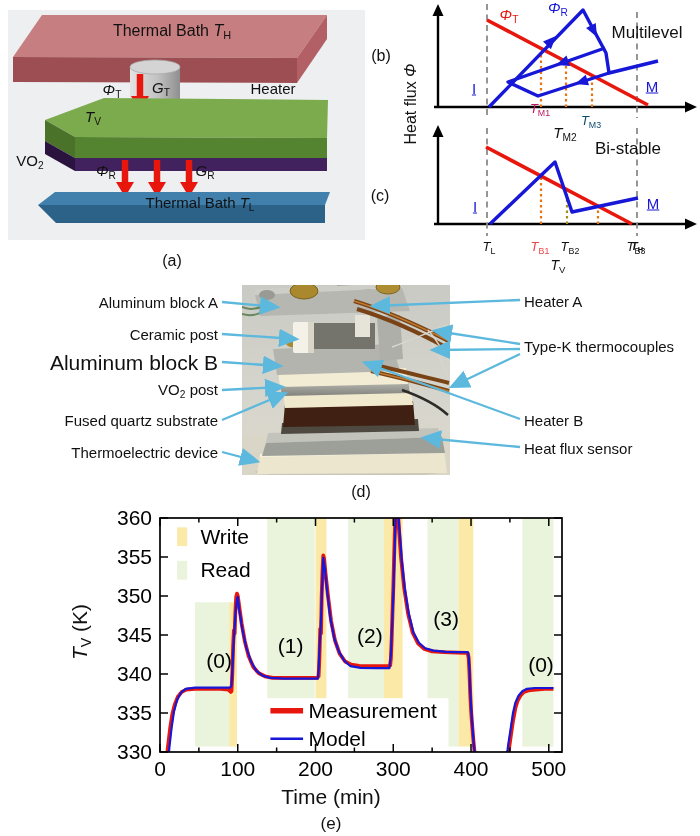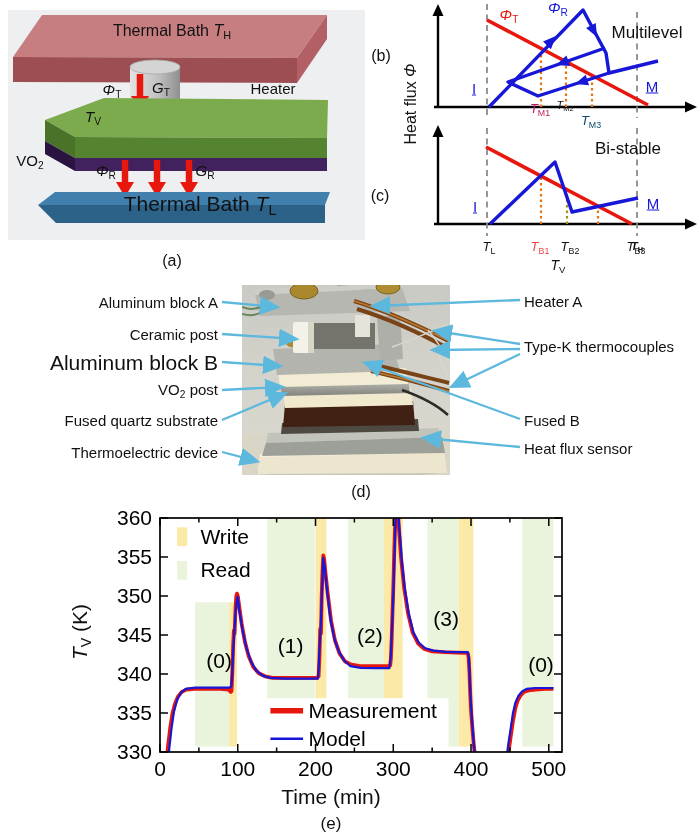--- a/index.html
+++ b/index.html
@@ -312,49 +312,49 @@
   </div>
 
 <div class="lbl" style="left: 172px; top: 31px; font-size: 16px; color: rgb(17, 17, 17); transform: translate(-50%, -50%) rotate(0deg);"><span>Thermal Bath </span><span class="it">T</span><span class="sub">H</span></div>
     <div class="lbl" style="left: 273px; top: 88px; font-size: 15px; color: rgb(17, 17, 17); transform: translate(-50%, -50%) rotate(0deg);"><span>Heater</span></div>
     <div class="lbl" style="left: 112px; top: 90px; font-size: 15px; color: rgb(17, 17, 17); transform: translate(-50%, -50%) rotate(0deg);"><span class="it">Φ</span><span class="sub">T</span></div>
     <div class="lbl" style="left: 161px; top: 88px; font-size: 15px; color: rgb(17, 17, 17); transform: translate(-50%, -50%) rotate(0deg);"><span class="it">G</span><span class="sub">T</span></div>
     <div class="lbl" style="left: 93px; top: 117px; font-size: 15px; color: rgb(17, 17, 17); transform: translate(-50%, -50%) rotate(0deg);"><span class="it">T</span><span class="sub">V</span></div>
     <div class="lbl" style="left: 30px; top: 161px; font-size: 15px; color: rgb(17, 17, 17); transform: translate(-50%, -50%) rotate(0deg);"><span>VO</span><span class="sub">2</span></div>
     <div class="lbl" style="left: 106px; top: 171px; font-size: 15px; color: rgb(17, 17, 17); transform: translate(-50%, -50%) rotate(0deg);"><span class="it">Φ</span><span class="sub">R</span></div>
     <div class="lbl" style="left: 205px; top: 171px; font-size: 15px; color: rgb(17, 17, 17); transform: translate(-50%, -50%) rotate(0deg);"><span class="it">G</span><span class="sub">R</span></div>
-    <div class="lbl" style="left: 200px; top: 203px; font-size: 21px; color: rgb(17, 17, 17); transform: translate(-50%, -50%) rotate(0deg);"><span>Thermal Bath </span><span class="it">T</span><span class="sub">L</span></div>
+    <div class="lbl" style="left: 200px; top: 203px; font-size: 15px; color: rgb(17, 17, 17); transform: translate(-50%, -50%) rotate(0deg);"><span>Thermal Bath </span><span class="it">T</span><span class="sub">L</span></div>
     <div class="lbl" style="left: 172px; top: 261px; font-size: 16px; color: rgb(17, 17, 17); transform: translate(-50%, -50%) rotate(0deg);"><span>(a)</span></div>
     <div class="lbl" style="left: 381px; top: 56px; font-size: 16px; color: rgb(17, 17, 17); transform: translate(-50%, -50%) rotate(0deg);"><span>(b)</span></div>
     <div class="lbl" style="left: 380px; top: 196px; font-size: 16px; color: rgb(17, 17, 17); transform: translate(-50%, -50%) rotate(0deg);"><span>(c)</span></div>
     <div class="lbl" style="left: 411px; top: 104px; font-size: 16px; color: rgb(17, 17, 17); transform: translate(-50%, -50%) rotate(-90deg);"><span>Heat flux </span><span class="it">Φ</span></div>
     <div class="lbl" style="left: 509px; top: 15px; font-size: 15px; color: rgb(232, 23, 14); transform: translate(-50%, -50%) rotate(0deg);"><span class="it">Φ</span><span class="sub">T</span></div>
     <div class="lbl" style="left: 558px; top: 8px; font-size: 15px; color: rgb(23, 23, 216); transform: translate(-50%, -50%) rotate(0deg);"><span class="it">Φ</span><span class="sub">R</span></div>
     <div class="lbl" style="left: 647px; top: 32px; font-size: 17px; color: rgb(17, 17, 17); transform: translate(-50%, -50%) rotate(0deg);"><span>Multilevel</span></div>
     <div class="lbl" style="left: 474px; top: 88px; font-size: 15px; color: rgb(23, 23, 216); transform: translate(-50%, -50%) rotate(0deg); text-decoration: underline;"><span>I</span></div>
     <div class="lbl" style="left: 652px; top: 86px; font-size: 15px; color: rgb(23, 23, 216); transform: translate(-50%, -50%) rotate(0deg); text-decoration: underline;"><span>M</span></div>
     <div class="lbl" style="left: 540px; top: 108px; font-size: 13px; color: #be185d; transform: translate(-50%, -50%) rotate(0deg);"><span class="it">T</span><span class="sub">M1</span></div>
-    <div class="lbl" style="left: 565px; top: 105px; font-size: 11px; color: rgb(17, 17, 17); transform: translate(-50%, -50%) rotate(0deg);"><span class="it">T</span><span class="sub">M2</span></div>
+    <div class="lbl" style="left: 565px; top: 133px; font-size: 15px; color: rgb(17, 17, 17); transform: translate(-50%, -50%) rotate(0deg);"><span class="it">T</span><span class="sub">M2</span></div>
     <div class="lbl" style="left: 591px; top: 120px; font-size: 13px; color: #0c4a6e; transform: translate(-50%, -50%) rotate(0deg);"><span class="it">T</span><span class="sub">M3</span></div>
     <div class="lbl" style="left: 628px; top: 148px; font-size: 17px; color: rgb(17, 17, 17); transform: translate(-50%, -50%) rotate(0deg);"><span>Bi-stable</span></div>
     <div class="lbl" style="left: 475px; top: 206px; font-size: 15px; color: rgb(23, 23, 216); transform: translate(-50%, -50%) rotate(0deg); text-decoration: underline;"><span>I</span></div>
     <div class="lbl" style="left: 653px; top: 203px; font-size: 15px; color: rgb(23, 23, 216); transform: translate(-50%, -50%) rotate(0deg); text-decoration: underline;"><span>M</span></div>
     <div class="lbl" style="left: 489px; top: 246px; font-size: 13px; color: rgb(17, 17, 17); transform: translate(-50%, -50%) rotate(0deg);"><span class="it">T</span><span class="sub">L</span></div>
     <div class="lbl" style="left: 540px; top: 246px; font-size: 13px; color: #ef4444; transform: translate(-50%, -50%) rotate(0deg);"><span class="it">T</span><span class="sub">B1</span></div>
     <div class="lbl" style="left: 570px; top: 246px; font-size: 13px; color: rgb(17, 17, 17); transform: translate(-50%, -50%) rotate(0deg);"><span class="it">T</span><span class="sub">B2</span></div>
     <div class="lbl" style="left: 600px; top: 246px; font-size: 13px; color: rgb(17, 17, 17); transform: translate(-50%, -50%) rotate(0deg); margin-left: 36px;"><span class="it">T</span><span class="sub">B3</span></div>
     <div class="lbl" style="left: 637px; top: 246px; font-size: 11px; color: rgb(17, 17, 17); transform: translate(-50%, -50%) rotate(0deg); font-weight: bold;"><span class="it">T</span><span class="sub">H</span></div>
     <div class="lbl" style="left: 558px; top: 265px; font-size: 14px; color: rgb(17, 17, 17); transform: translate(-50%, -50%) rotate(0deg);"><span class="it">T</span><span class="sub">V</span></div>
     <div class="lbl" style="left: 218px; top: 302px; font-size: 15px; color: rgb(17, 17, 17); transform: translate(-100%, -50%) rotate(0deg);"><span>Aluminum block A</span></div>
     <div class="lbl" style="left: 218px; top: 334px; font-size: 15px; color: rgb(17, 17, 17); transform: translate(-100%, -50%) rotate(0deg);"><span>Ceramic post</span></div>
     <div class="lbl" style="left: 218px; top: 362px; font-size: 21px; color: rgb(17, 17, 17); transform: translate(-100%, -50%) rotate(0deg);"><span>Aluminum block B</span></div>
     <div class="lbl" style="left: 218px; top: 390px; font-size: 15px; color: rgb(17, 17, 17); transform: translate(-100%, -50%) rotate(0deg);"><span>VO</span><span class="sub">2</span><span> post</span></div>
     <div class="lbl" style="left: 218px; top: 420px; font-size: 15px; color: rgb(17, 17, 17); transform: translate(-100%, -50%) rotate(0deg);"><span>Fused quartz substrate</span></div>
     <div class="lbl" style="left: 218px; top: 452px; font-size: 15px; color: rgb(17, 17, 17); transform: translate(-100%, -50%) rotate(0deg); text-align: center;"><span>Thermoelectric device</span></div>
     <div class="lbl" style="left: 524px; top: 301px; font-size: 15px; color: rgb(17, 17, 17); transform: translate(0%, -50%) rotate(0deg);"><span>Heater A</span></div>
     <div class="lbl" style="left: 524px; top: 346px; font-size: 15px; color: rgb(17, 17, 17); transform: translate(0%, -50%) rotate(0deg);"><span>Type-K thermocouples</span></div>
-    <div class="lbl" style="left: 524px; top: 420px; font-size: 15px; color: rgb(17, 17, 17); transform: translate(0%, -50%) rotate(0deg);"><span>Fused B</span></div>
+    <div class="lbl" style="left: 524px; top: 420px; font-size: 15px; color: rgb(17, 17, 17); transform: translate(0%, -50%) rotate(0deg);"><span>Heater B</span></div>
     <div class="lbl" style="left: 524px; top: 448px; font-size: 15px; color: rgb(17, 17, 17); transform: translate(0%, -50%) rotate(0deg);"><span>Heat flux sensor</span></div>
     <div class="lbl" style="left: 361px; top: 492px; font-size: 16px; color: rgb(17, 17, 17); transform: translate(-50%, -50%) rotate(0deg);"><span>(d)</span></div>
     <div class="lbl" style="left: 79px; top: 632px; font-size: 21px; color: rgb(17, 17, 17); transform: translate(-50%, -50%) rotate(-90deg);"><span class="it">T</span><span class="sub">V</span><span> (K)</span></div>
     <div class="lbl" style="left: 331px; top: 796px; font-size: 21px; color: rgb(17, 17, 17); transform: translate(-50%, -50%) rotate(0deg);"><span>Time (min)</span></div>
     <div class="lbl" style="left: 331px; top: 823px; font-size: 17px; color: rgb(17, 17, 17); transform: translate(-50%, -50%) rotate(0deg);"><span>(e)</span></div>
   </div>
 
 </body></html>

